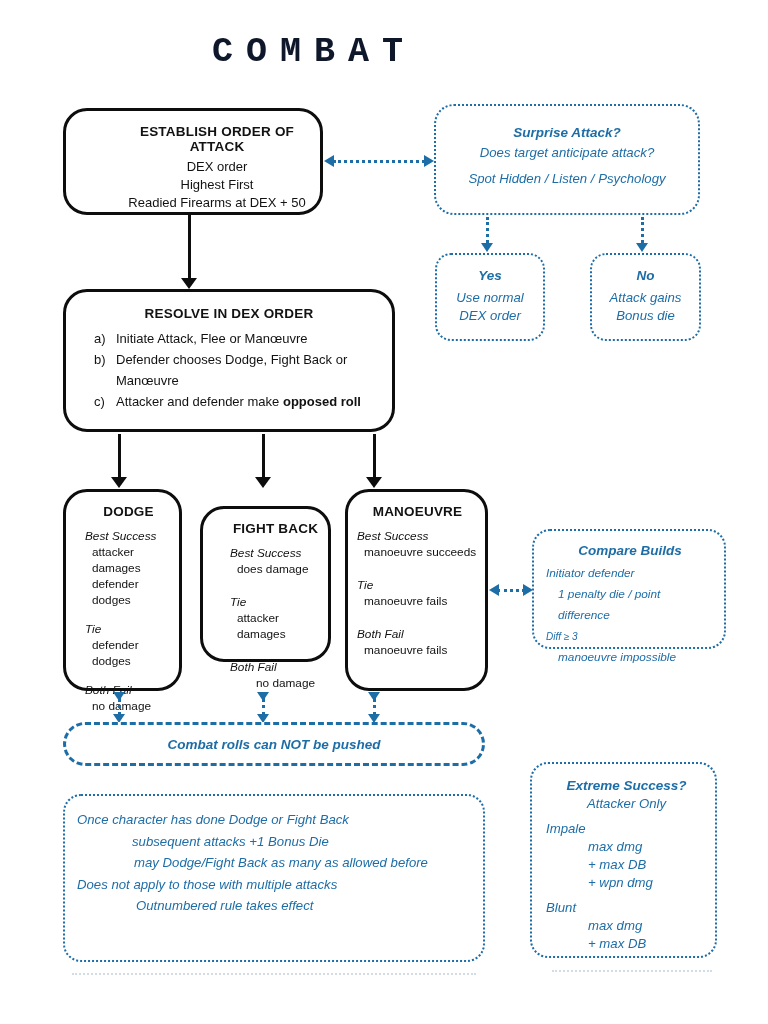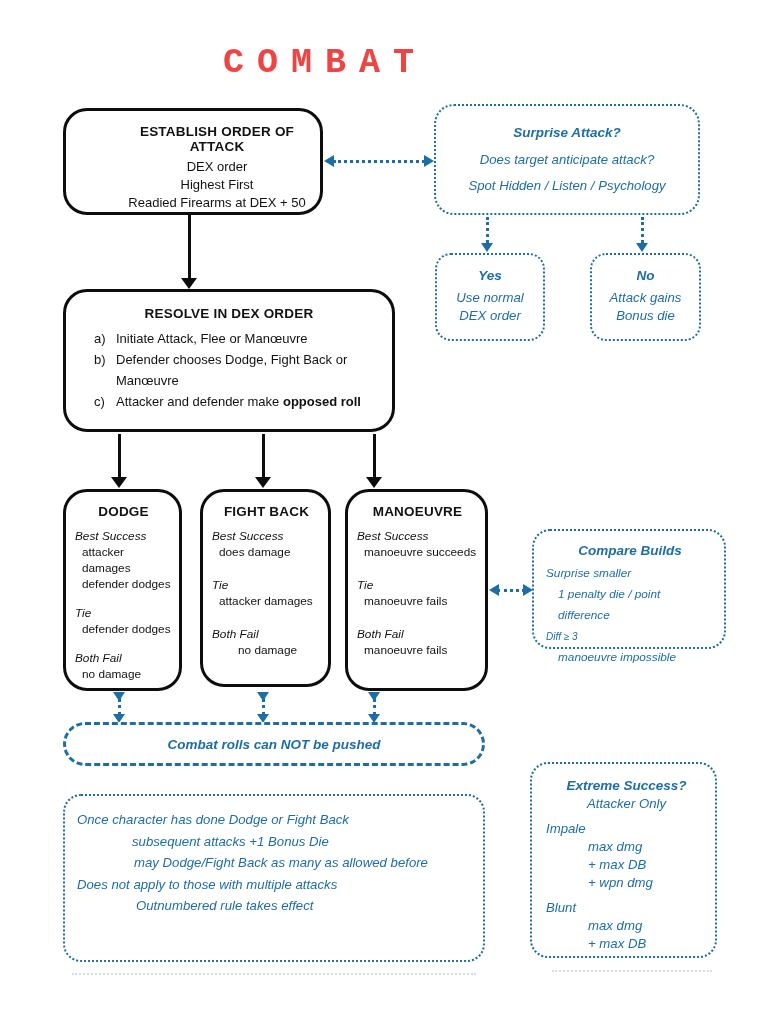--- a/index.html
+++ b/index.html
@@ -1,21 +1,21 @@
 <!DOCTYPE html>
 <html><head>
 <meta charset="utf-8">
 <style>
   html,body{margin:0;padding:0;background:#ffffff;}
   .page{position:relative;width:768px;height:1024px;background:#ffffff;overflow:hidden;
         font-family:"Liberation Sans",sans-serif;color:#121212;}
   
-  .title{position:absolute;top:28px;left:0;width:607px;text-align:center;margin:15px;
+  .title{position:absolute;top:28px;left:0;width:607px;text-align:center;margin:4px;
          font-family:"Liberation Mono",monospace;font-weight:bold;font-size:35px;
-         letter-spacing:13px;text-indent:13px;color:#ef4444;}
+         letter-spacing:13px;text-indent:13px;color:#0f172a;}
   
   .blackbox{position:absolute;border:3.5px solid #0d0d0d;border-radius:24px;background:#fff;
             box-sizing:border-box;padding-left:48px;}
   .bb-title{font-weight:bold;font-size:13.5px;text-align:center;letter-spacing:.2px;}
   .bb-line{font-size:13px;line-height:18px;text-align:center;}
   
   .ritem{display:flex;font-size:13px;line-height:21px;padding-left:14px;}
   .rpfx{width:22px;flex:none;}
   .rbold{font-weight:bold;}
   
@@ -60,21 +60,21 @@
     <div class="bb-line">DEX order</div>
     <div class="bb-line">Highest First</div>
     <div class="bb-line">Readied Firearms at DEX + 50</div>
   </div>
 
   <div class="hline-b" style="left:333px;top:160px;width:92px;"></div>
   <div class="tri-left-b" style="left:324px;top:155px;"></div>
   <div class="tri-right-b" style="left:424px;top:155px;"></div>
 
   <div class="bluebox" style="left:434px;top:104px;width:266px;height:111px;padding-top:19px;">
-    <div class="blu-title" style="margin-bottom:7px;">Surprise Attack?</div>
+    <div class="blu-title" style="">Surprise Attack?</div>
     <div class="blu-line center" style="line-height:26px;text-align:center;">Does target anticipate attack?</div>
     <div class="blu-line center" style="line-height:26px;">Spot Hidden / Listen / Psychology</div>
   </div>
 
   <div class="vline-b" style="left:486px;top:217px;height:26px;"></div>
   <div class="tri-down-b" style="left:481px;top:243px;"></div>
   <div class="vline-b" style="left:641px;top:217px;height:26px;"></div>
   <div class="tri-down-b" style="left:636px;top:243px;"></div>
 
   <div class="bluebox" style="left:435px;top:253px;width:110px;height:88px;padding-top:13px;border-radius:16px;">
@@ -112,38 +112,38 @@
     </div>
   </div>
 
   <div class="vline-k" style="left:118px;top:434px;height:44px;"></div>
   <div class="tri-down-k" style="left:111px;top:477px;"></div>
   <div class="vline-k" style="left:262px;top:434px;height:44px;"></div>
   <div class="tri-down-k" style="left:255px;top:477px;"></div>
   <div class="vline-k" style="left:373px;top:434px;height:44px;"></div>
   <div class="tri-down-k" style="left:366px;top:477px;"></div>
 
-  <div class="blackbox tri" style="left:63px;top:489px;width:119px;height:202px;padding:12px 7px 0 9px;">
+  <div class="blackbox tri" style="left:63px;top:489px;width:119px;height:202px;padding:12px 7px 0 19px;">
     <div class="bb-title">DODGE</div>
     <div class="sec">
       <div class="sec-label">Best Success</div>
       <div class="sec-line">attacker damages</div>
       <div class="sec-line">defender dodges</div>
     </div>
     <div class="sec">
       <div class="sec-label">Tie</div>
       <div class="sec-line">defender dodges</div>
     </div>
     <div class="sec">
       <div class="sec-label">Both Fail</div>
       <div class="sec-line">no damage</div>
     </div>
   </div>
 
-  <div class="blackbox tri" style="left:200px;top:489px;width:131px;height:198px;padding:12px 7px 0 9px;">
+  <div class="blackbox tri" style="left:200px;top:506px;width:131px;height:156px;padding:12px 7px 0 27px;">
     <div class="bb-title">FIGHT BACK</div>
     <div class="sec">
       <div class="sec-label">Best Success</div>
       <div class="sec-line">does damage</div>
     </div>
     <div class="sec" style="margin-top:17px;">
       <div class="sec-label">Tie</div>
       <div class="sec-line">attacker damages</div>
     </div>
     <div class="sec" style="margin-top:17px;">
@@ -167,21 +167,21 @@
       <div class="sec-line">manoeuvre fails</div>
     </div>
   </div>
 
   <div class="hline-b" style="left:497px;top:589px;width:28px;"></div>
   <div class="tri-left-b" style="left:489px;top:584px;"></div>
   <div class="tri-right-b" style="left:523px;top:584px;"></div>
 
   <div class="bluebox" style="left:532px;top:529px;width:194px;height:120px;padding:12px 10px 0 12px;border-radius:18px;">
     <div class="blu-title" style="margin-bottom:5px;">Compare Builds</div>
-    <div class="blu-line" style="font-size:11.8px;line-height:21px;">Surprise smaller</div>
+    <div class="blu-line" style="font-size:11.8px;line-height:21px;">Initiator defender</div>
     <div class="blu-line" style="font-size:11.8px;line-height:21px;padding-left:12px;">1 penalty die / point difference</div>
     <div class="blu-line" style="font-size:10px;line-height:21px;">Diff  ≥ 3</div>
     <div class="blu-line" style="font-size:11.8px;line-height:21px;padding-left:12px;">manoeuvre impossible</div>
   </div>
 
   <div class="tri-down-b" style="left:113px;top:692px;"></div>
   <div class="vline-b" style="left:118px;top:698px;height:18px;"></div>
   <div class="tri-down-b" style="left:113px;top:714px;"></div>
 
   <div class="tri-down-b" style="left:257px;top:692px;"></div>

